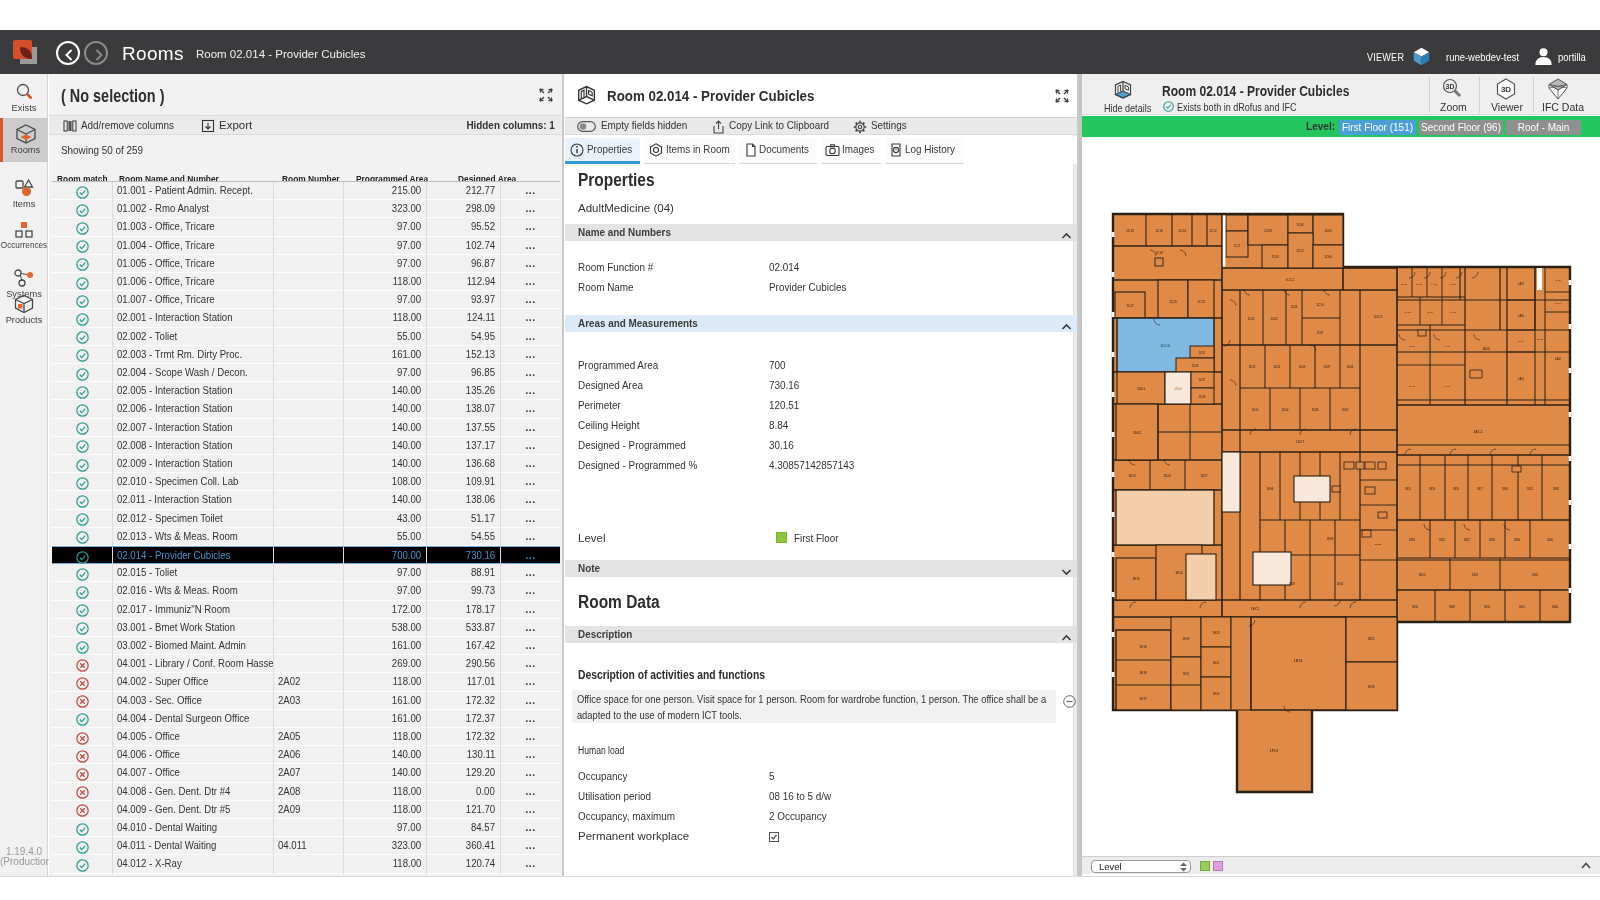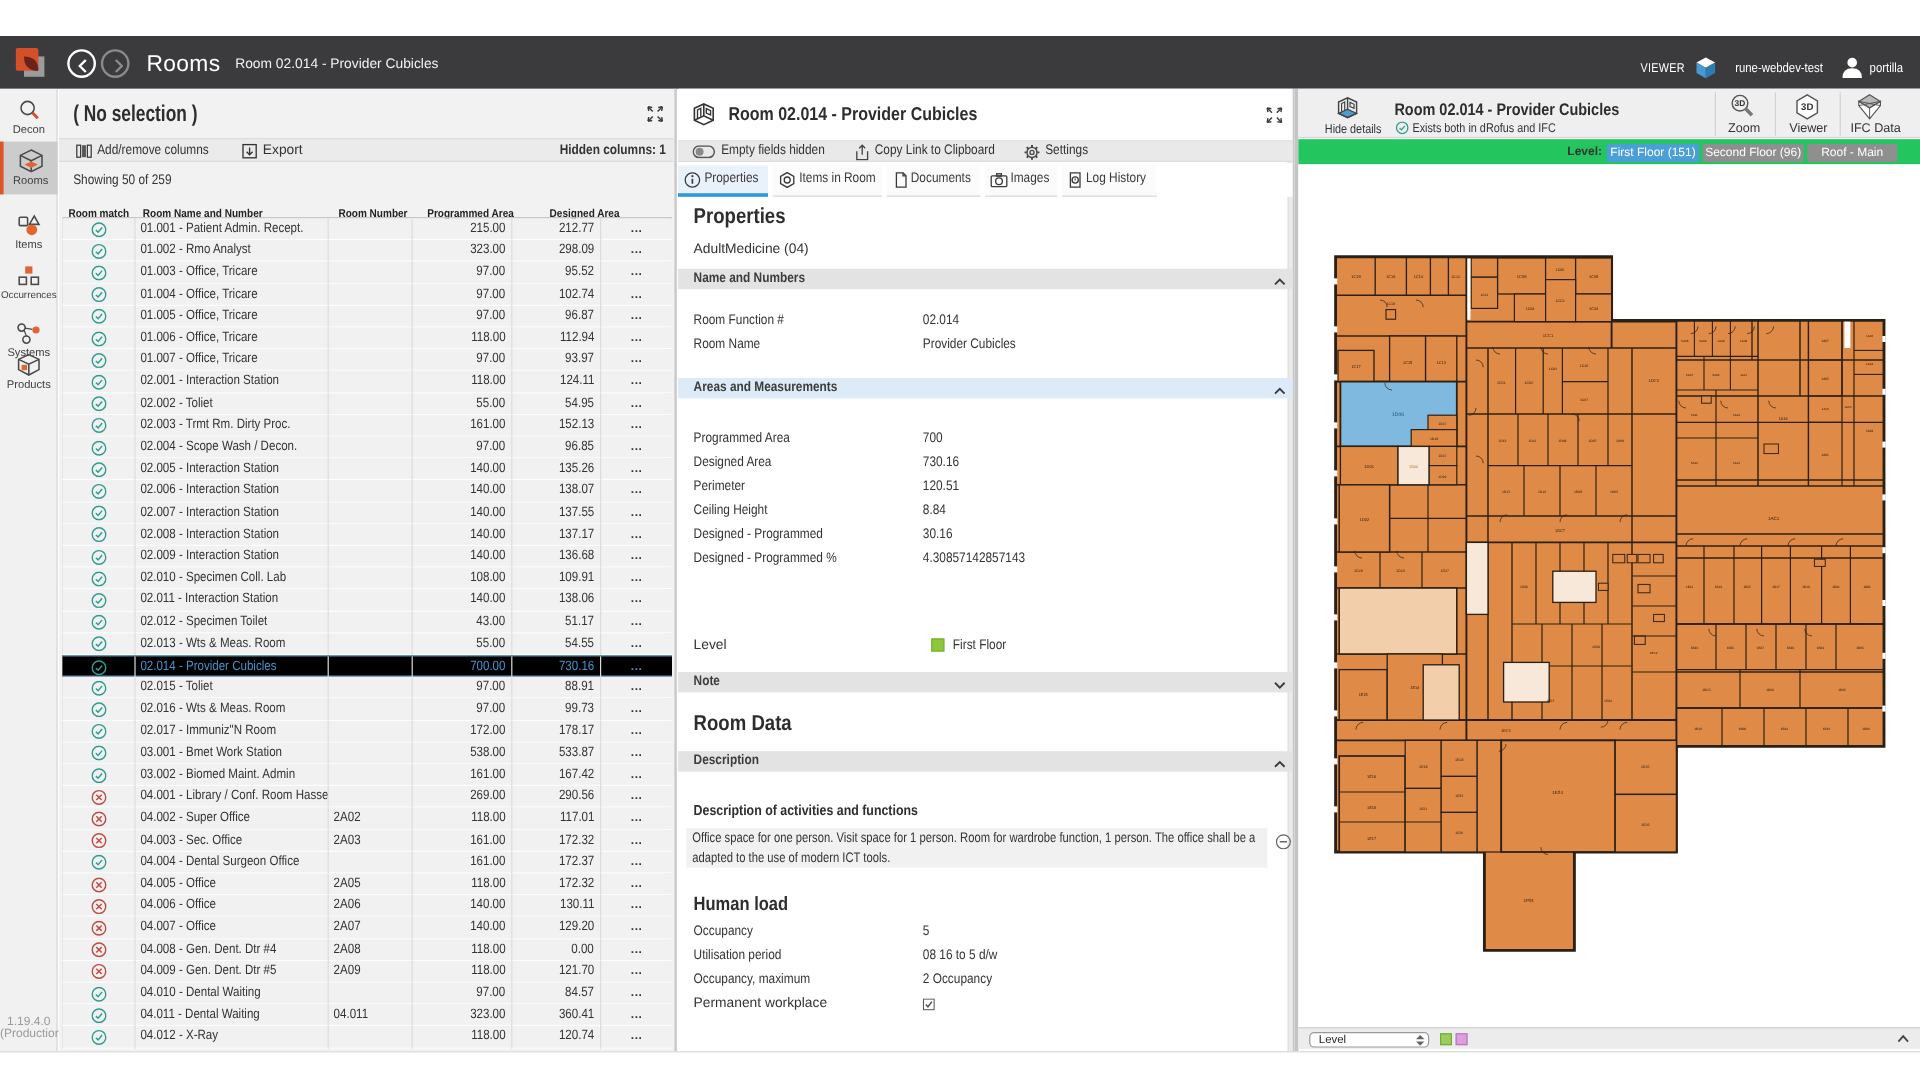--- a/index.html
+++ b/index.html
@@ -93,21 +93,21 @@
   </svg>
   <div class="abs" style="left:1558px;top:21px;color:#fff;font-size:11px;"><span class="nw">portilla</span></div>
 </div>
 
 <div id="sidebar">
   <div class="sbitem" style="top:8px">
         <svg width="22" height="20" viewBox="0 0 22 20">
           <circle cx="10" cy="8" r="5.5" fill="none" stroke="#4a4a4a" stroke-width="1.3"></circle>
           <line x1="14" y1="12" x2="18.5" y2="16.5" stroke="#d4502b" stroke-width="2.5"></line>
         </svg>
-        <div>Decon</div>
+        <div>Exists</div>
       </div>
   <div class="sbitem sbsel" style="top:44px;height:44px;padding-top:6px">
         <svg width="22" height="20" viewBox="0 0 22 20">
           <path d="M11 1 L20 5.5 L20 14.5 L11 19 L2 14.5 L2 5.5 Z" fill="none" stroke="#4a4a4a" stroke-width="1.3"></path>
           <path d="M11 10 L20 5.5 M11 10 L2 5.5 M11 10 L11 19" fill="none" stroke="#4a4a4a" stroke-width="1.3"></path>
           <path d="M11 10.5 L16.5 13 L11 16 L5.5 13 Z" fill="#e06530"></path>
         </svg>
         <div>Rooms</div>
       </div>
   <div class="sbitem" style="top:104px">
@@ -725,21 +725,21 @@
   <div class="abs" style="left:13px;top:518px;font-size:18px;font-weight:700;color:#2d2d2d;"><span class="nw">Room Data</span></div>
   <div class="sect " style="top:552px"><span class="st"><span class="nw">Description</span></span><span class="chev"><svg width="11" height="8" viewBox="0 0 11 8">
             <path d="M1.5 6 L5.5 2 L9.5 6" fill="none" stroke="#3c3c3c" stroke-width="1.6"></path>
           </svg></span></div>
   <div class="abs" style="left:13px;top:594px;font-size:12px;font-weight:700;color:#2d2d2d;"><span class="nw">Description of activities and functions</span></div>
   <div class="abs" style="left:7px;top:616px;width:484px;height:33px;background:#f1f1f1;overflow:hidden;"><span style="display:inline-block;width:600px;transform:scaleX(0.815);transform-origin:0 0;font-size:11.5px;color:#333;line-height:16px;padding:1px 6px;">Office space for one person. Visit space for 1 person. Room for wardrobe function, 1 person. The office shall be a adapted to the use of modern ICT tools.</span></div>
   <svg class="abs" style="left:498px;top:621px" width="13" height="13" viewBox="0 0 13 13">
         <circle cx="6.5" cy="6.5" r="5.8" fill="none" stroke="#666" stroke-width="1"></circle>
         <line x1="3.5" y1="6.5" x2="9.5" y2="6.5" stroke="#666" stroke-width="1.2"></line>
       </svg>
-  <div class="abs" style="left:13px;top:671px;font-size:16px;font-weight:700;color:#2d2d2d;text-align:right;"><span class="nw">Human load</span></div>
+  <div class="abs" style="left:13px;top:671px;font-size:10px;font-weight:400;color:#2d2d2d;text-align:right;"><span class="nw">Human load</span></div>
   <div class="fl" style="top:696px"><span class="nw">Occupancy</span></div>
       <div class="fv" style="top:696px"><span class="nw">5</span></div>
   <div class="fl" style="top:716px"><span class="nw">Utilisation period</span></div>
       <div class="fv" style="top:716px"><span class="nw">08 16 to 5 d/w</span></div>
   <div class="fl" style="top:736px"><span class="nw">Occupancy, maximum</span></div>
       <div class="fv" style="top:736px"><span class="nw">2 Occupancy</span></div>
   <div class="fl" style="top:756px">Permanent workplace</div>
   <svg class="abs" style="left:204px;top:758px" width="10" height="10" viewBox="0 0 10 10">
         <rect x="0.5" y="0.5" width="9" height="9" fill="none" stroke="#555" stroke-width="1"></rect>
         <path d="M2.5 5 L4.3 7 L7.5 2.8" fill="none" stroke="#555" stroke-width="1.2"></path>

